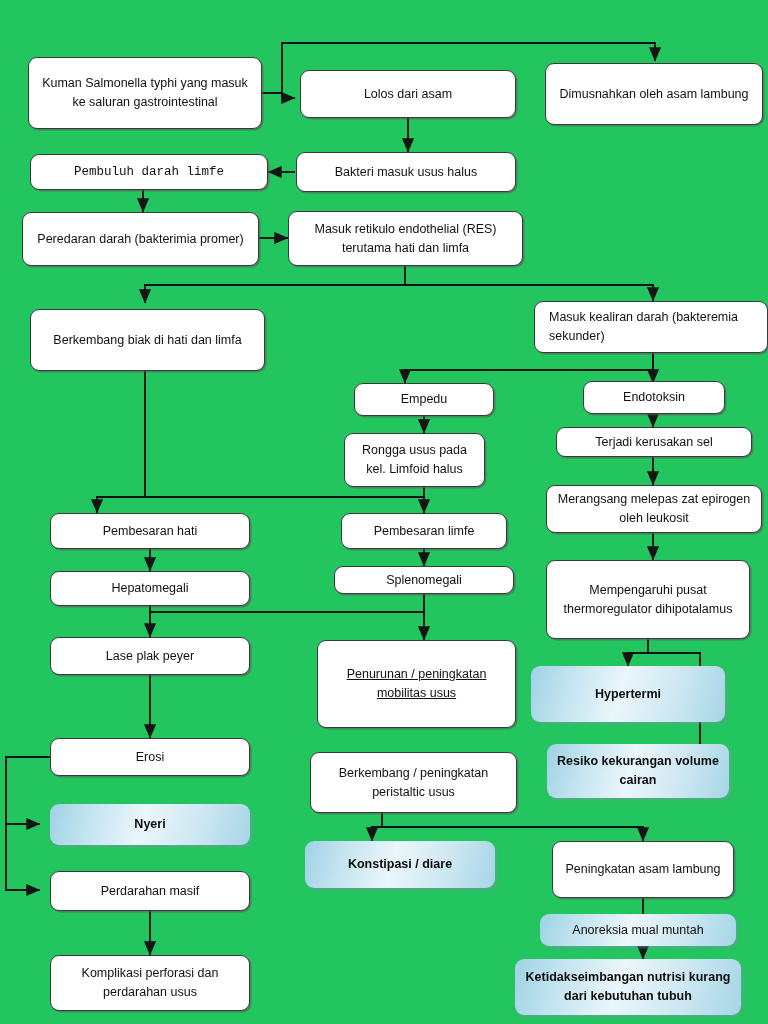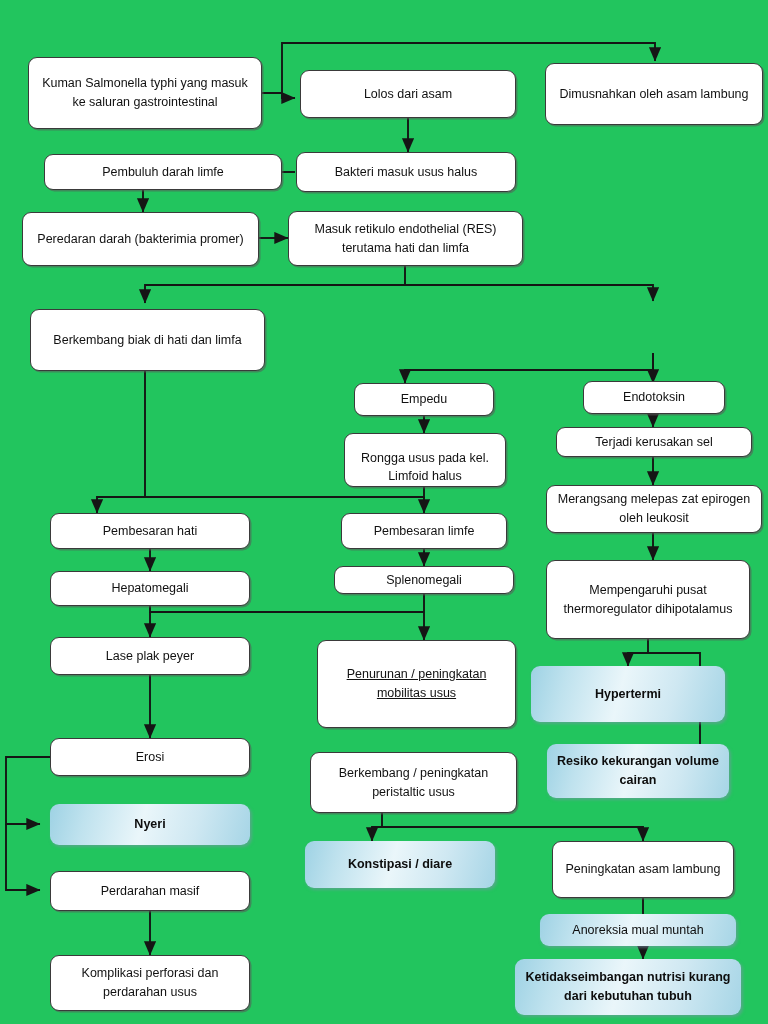--- a/index.html
+++ b/index.html
@@ -113,46 +113,49 @@
   </div>
 
   <div class="node plain" style="left:545px;top:63px;width:218px;height:62px;">
     <span class="txt">Dimusnahkan oleh asam lambung</span>
   </div>
 
   <div class="node plain" style="left:296px;top:152px;width:220px;height:40px;">
     <span class="txt">Bakteri masuk usus halus</span>
   </div>
 
-  <div class="node plain" style="left:44px;top:154px;width:238px;height:36px;">
+  <div class="node plain" style="left:30px;top:154px;width:238px;height:36px;font-family:Liberation Mono, monospace;">
     <span class="txt">Pembuluh darah limfe</span>
   </div>
 
   <div class="node plain" style="left:22px;top:212px;width:237px;height:54px;">
     <span class="txt">Peredaran darah (bakterimia promer)</span>
   </div>
 
   <div class="node plain" style="left:288px;top:211px;width:235px;height:55px;">
     <span class="txt">Masuk retikulo endothelial (RES) terutama hati dan limfa</span>
   </div>
 
   <div class="node plain" style="left:30px;top:309px;width:235px;height:62px;">
     <span class="txt">Berkembang biak di hati dan limfa</span>
   </div>
 
+  <div class="node plain" style="left:534px;top:301px;width:234px;height:52px;">
+    <span class="txt" style="text-align:left;padding-left:14px;">Masuk kealiran darah (bakteremia sekunder)</span>
+  </div>
 
   <div class="node plain" style="left:354px;top:383px;width:140px;height:33px;">
     <span class="txt">Empedu</span>
   </div>
 
   <div class="node plain" style="left:583px;top:381px;width:142px;height:33px;">
     <span class="txt">Endotoksin</span>
   </div>
 
-  <div class="node plain" style="left:344px;top:433px;width:162px;height:54px;align-items:flex-end;">
+  <div class="node plain" style="left:344px;top:433px;width:141px;height:54px;">
     <span class="txt">Rongga usus pada kel. Limfoid halus</span>
   </div>
 
   <div class="node plain" style="left:556px;top:427px;width:196px;height:30px;">
     <span class="txt">Terjadi kerusakan sel</span>
   </div>
 
   <div class="node plain" style="left:546px;top:485px;width:216px;height:48px;">
     <span class="txt">Merangsang melepas zat epirogen oleh leukosit</span>
   </div>

